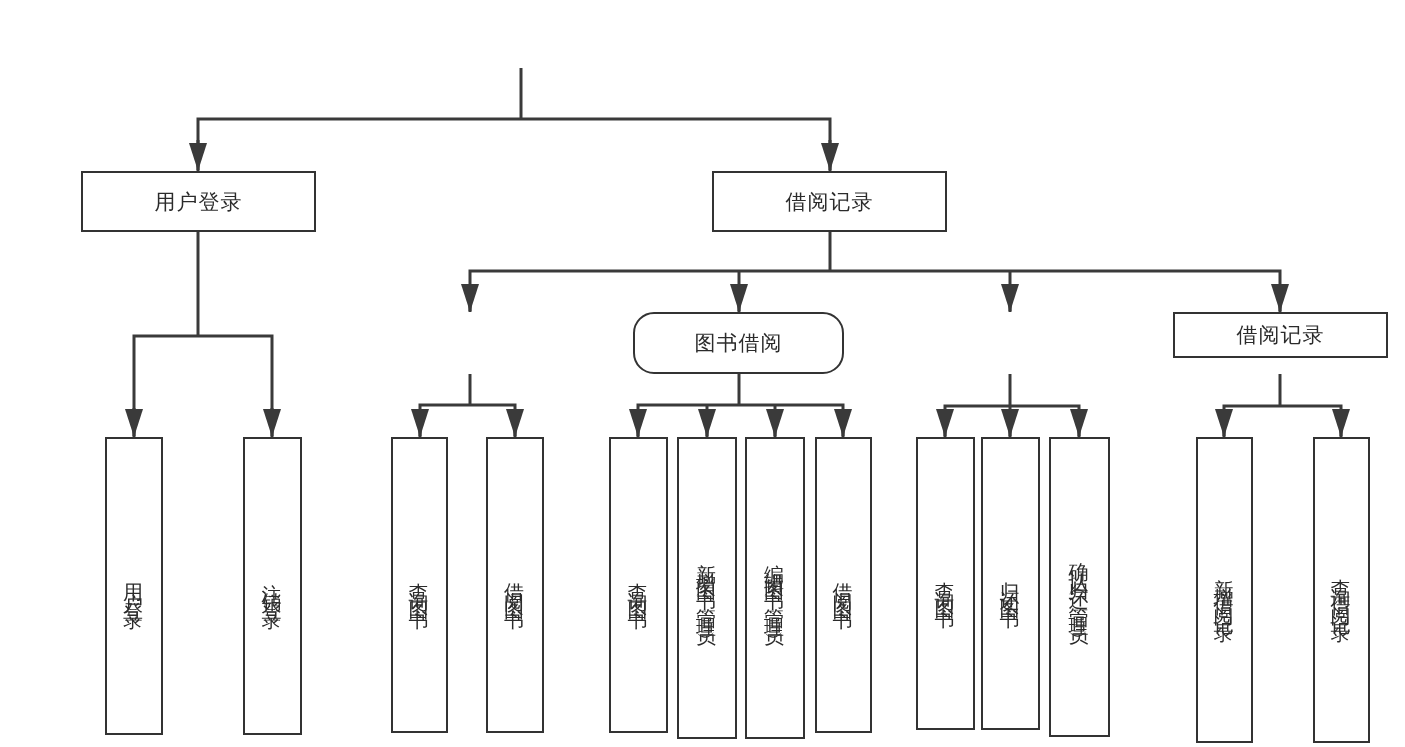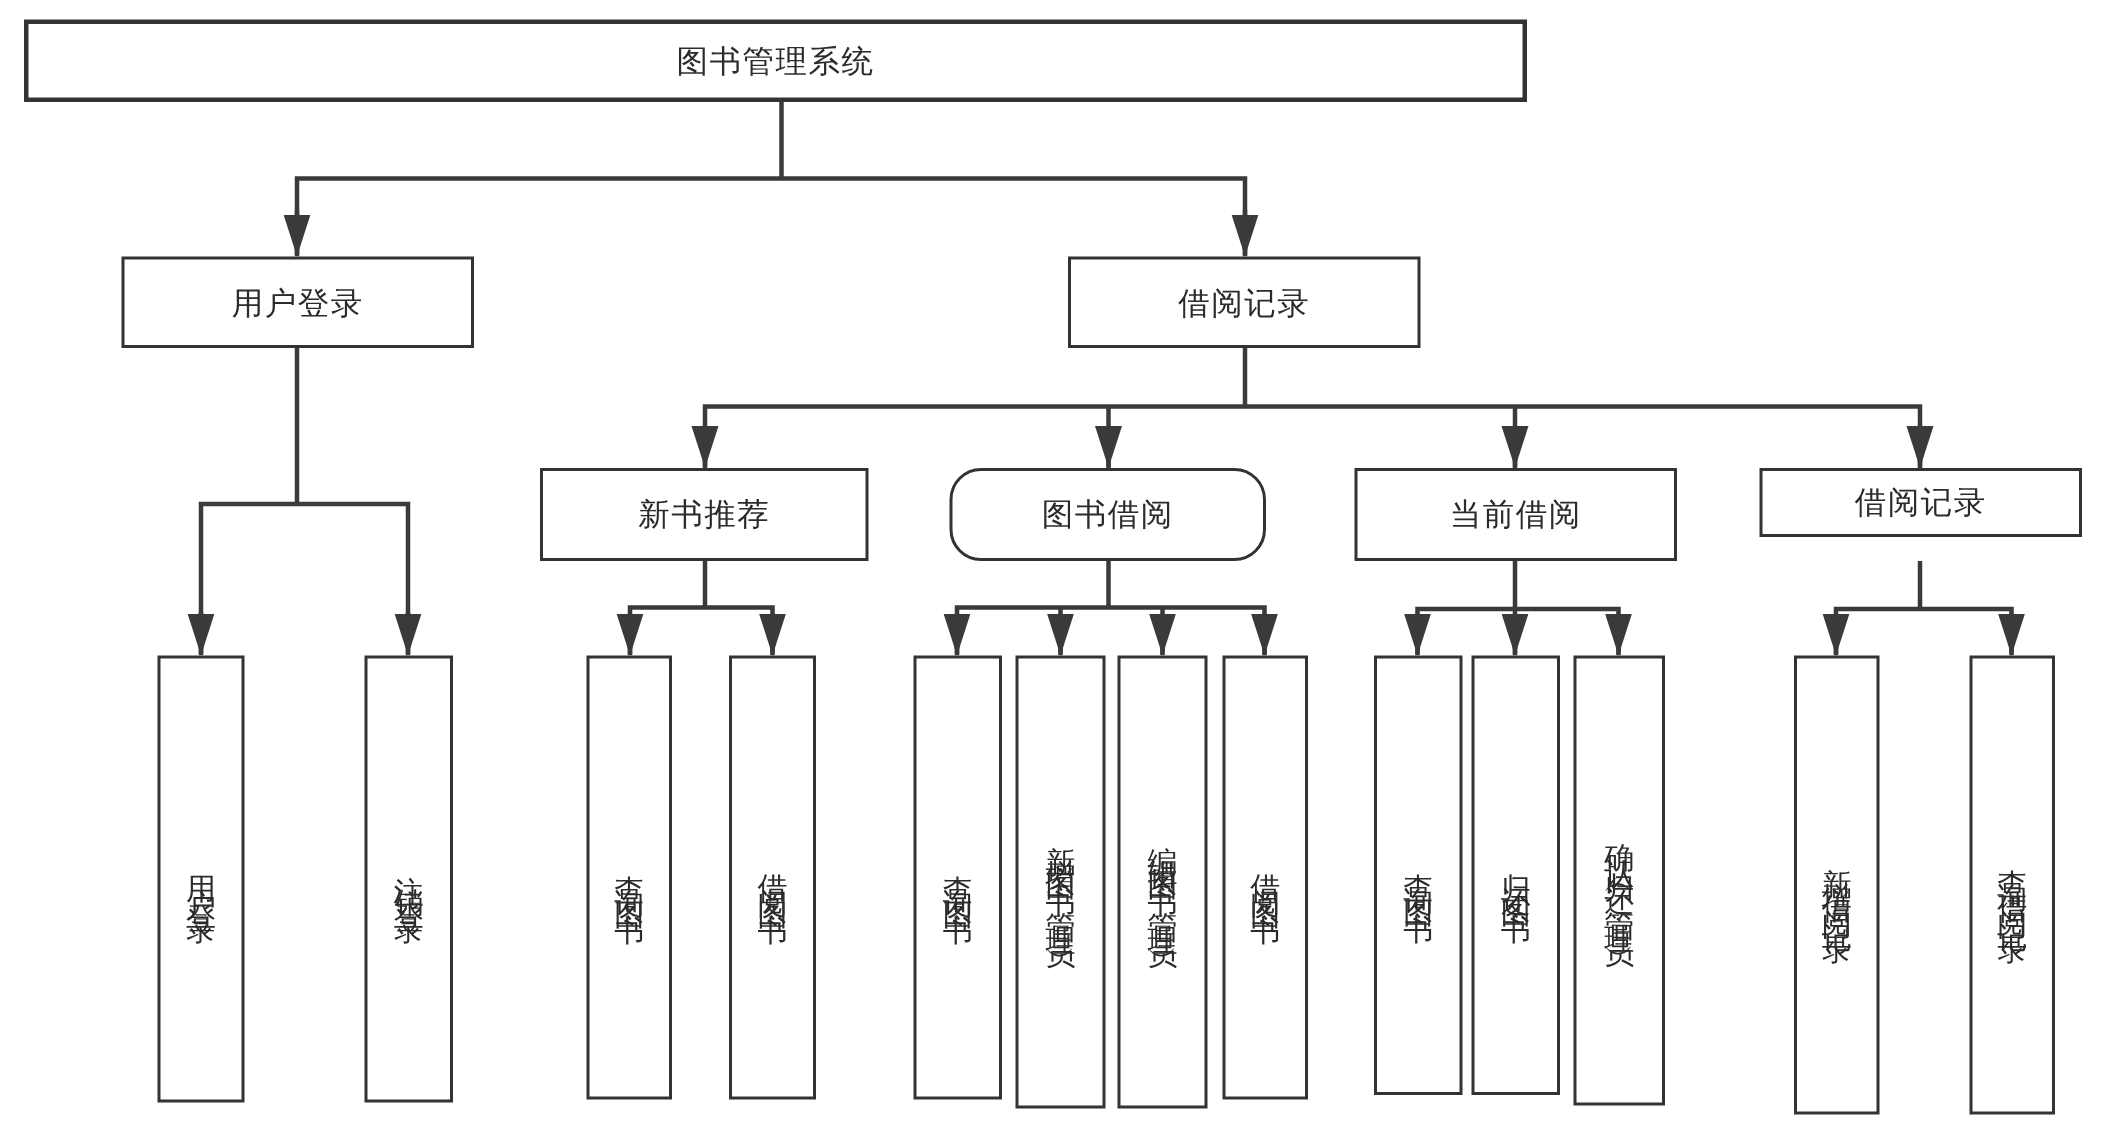--- a/index.html
+++ b/index.html
@@ -108,28 +108,25 @@
       <line x1="1010" y1="409" x2="1010" y2="436" marker-end="url(#ah)"></line>
       <line x1="1079" y1="409" x2="1079" y2="436" marker-end="url(#ah)"></line>
 
       <path d="M1280,374 V406"></path>
       <path d="M1224,437 V406 H1341 V437"></path>
       <line x1="1224" y1="409" x2="1224" y2="436" marker-end="url(#ah)"></line>
       <line x1="1341" y1="409" x2="1341" y2="436" marker-end="url(#ah)"></line>
     </g>
   </svg>
 
-  <div class="node" style="left:16px; top:13px; width:1002px; height:55px;">图书管理系统</div>
 
   <div class="node mid" style="left:81px; top:171px; width:235px; height:61px;">用户登录</div>
   <div class="node mid" style="left:712px; top:171px; width:235px; height:61px;">借阅记录</div>
 
-  <div class="node mid" style="left:360px; top:312px; width:219px; height:62px;">新书推荐</div>
   <div class="node mid" style="left:633px; top:312px; width:211px; height:62px;border-radius:21px;">图书借阅</div>
-  <div class="node mid" style="left:903px; top:312px; width:215px; height:62px;">当前借阅</div>
   <div class="node mid" style="left:1173px; top:312px; width:215px; height:46px;">借阅记录</div>
 
   <div class="leaf" style="left:105px; width:58px; height:298px;">
       <span>用户登录</span>
     </div>
   <div class="leaf" style="left:243px; width:59px; height:298px;">
       <span>注销登录</span>
     </div>
 
   <div class="leaf" style="left:391px; width:57px; height:296px;">

